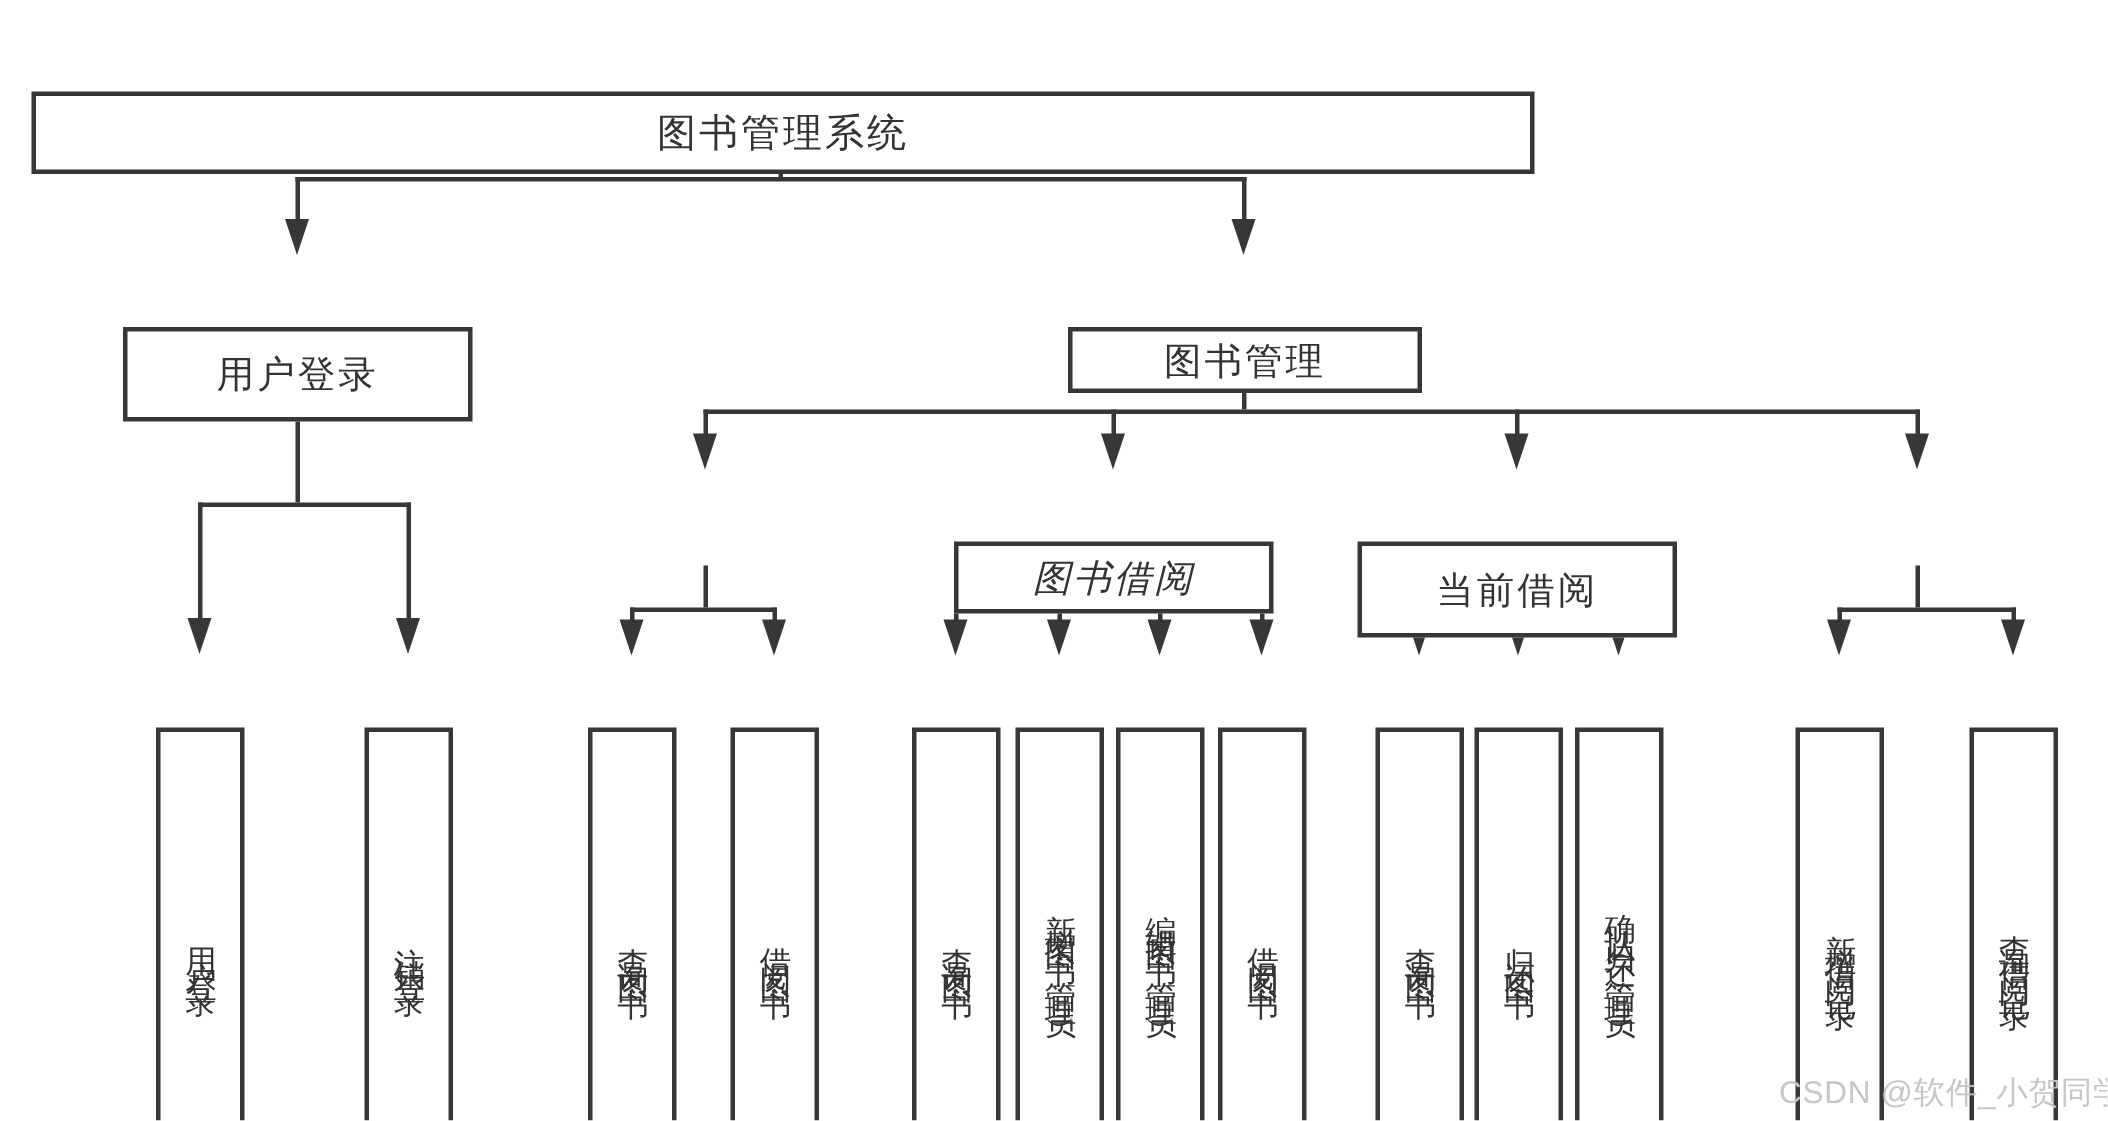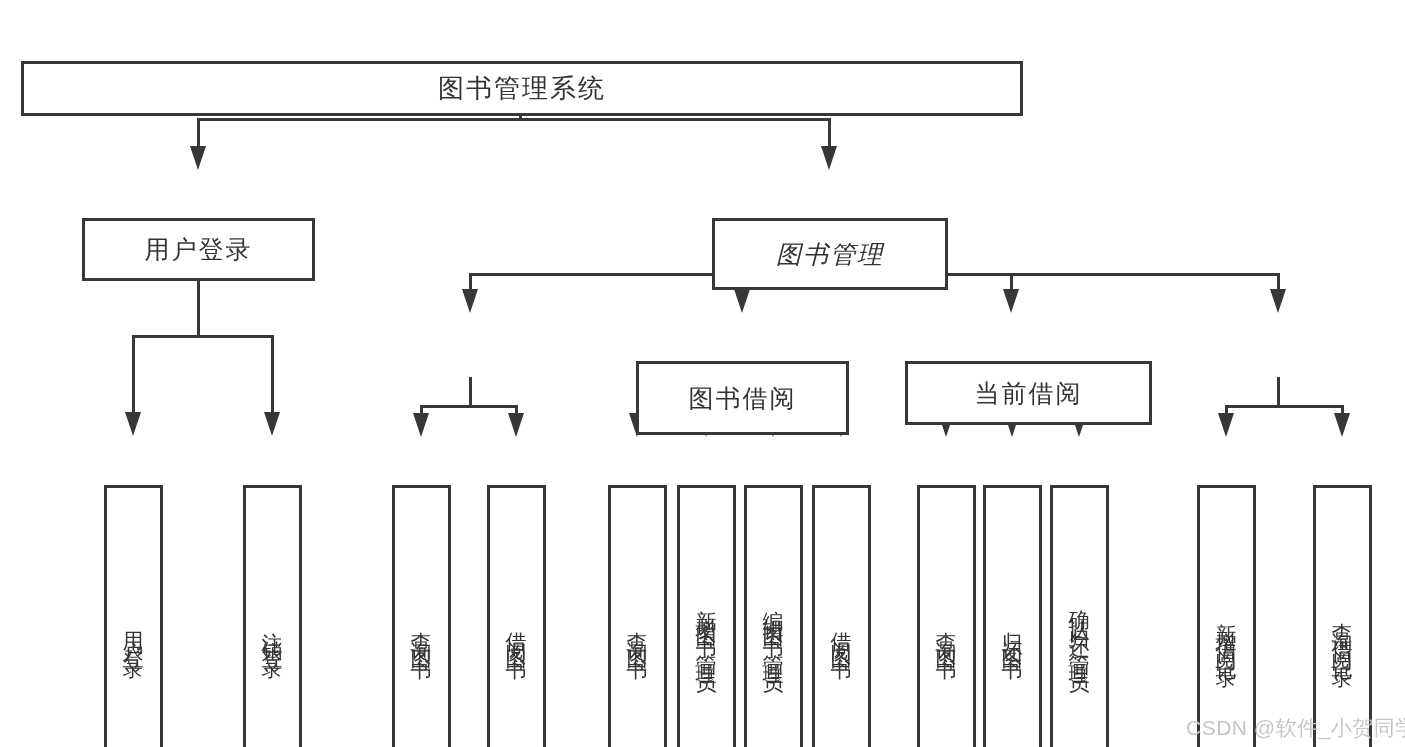--- a/index.html
+++ b/index.html
@@ -71,21 +71,21 @@
   <div class="line" style="left:519px; top:68px; width:3px; height:50px;"></div>
   <div class="line" style="left:197px; top:118px; width:634px; height:3px;"></div>
   <div class="line" style="left:197px; top:118px; width:3px; height:32px;"></div>
   <div class="arrow" style="left:190px; top:146px;"></div>
   <div class="line" style="left:828px; top:118px; width:3px; height:32px;"></div>
   <div class="arrow" style="left:821px; top:146px;"></div>
 
   <div class="box mid-box" style="left:82px; top:170px; width:233px; height:63px;">
     <span>用户登录</span>
   </div>
-  <div class="box mid-box" style="left:712px; top:170px; width:236px; height:72px;font-style:italic;">
+  <div class="box mid-box" style="left:712px; top:170px; width:236px; height:44px;">
     <span>图书管理</span>
   </div>
 
   <div class="line" style="left:197px; top:233px; width:3px; height:102px;"></div>
   <div class="line" style="left:132px; top:335px; width:142px; height:3px;"></div>
   <div class="line" style="left:132px; top:335px; width:3px; height:80px;"></div>
   <div class="arrow" style="left:125px; top:412px;"></div>
   <div class="line" style="left:271px; top:335px; width:3px; height:80px;"></div>
   <div class="arrow" style="left:264px; top:412px;"></div>
 
@@ -93,24 +93,24 @@
   <div class="line" style="left:469px; top:273px; width:811px; height:3px;"></div>
   <div class="line" style="left:469px; top:273px; width:3px; height:20px;"></div>
   <div class="arrow" style="left:462px; top:289px;"></div>
   <div class="line" style="left:741px; top:273px; width:3px; height:20px;"></div>
   <div class="arrow" style="left:734px; top:289px;"></div>
   <div class="line" style="left:1010px; top:273px; width:3px; height:20px;"></div>
   <div class="arrow" style="left:1003px; top:289px;"></div>
   <div class="line" style="left:1277px; top:273px; width:3px; height:20px;"></div>
   <div class="arrow" style="left:1270px; top:289px;"></div>
 
-  <div class="box mid-box" style="left:636px; top:313px; width:213px; height:74px;">
+  <div class="box mid-box" style="left:636px; top:313px; width:213px; height:48px;font-style:italic;">
     <span>图书借阅</span>
   </div>
-  <div class="box mid-box" style="left:905px; top:313px; width:247px; height:64px;">
+  <div class="box mid-box" style="left:905px; top:313px; width:213px; height:64px;">
     <span>当前借阅</span>
   </div>
 
   <div class="line" style="left:469px; top:377px; width:3px; height:28px;"></div>
   <div class="line" style="left:420px; top:405px; width:98px; height:3px;"></div>
   <div class="line" style="left:420px; top:405px; width:3px; height:10px;"></div>
   <div class="arrow" style="left:413px; top:413px;"></div>
   <div class="line" style="left:515px; top:405px; width:3px; height:10px;"></div>
   <div class="arrow" style="left:508px; top:413px;"></div>
 

